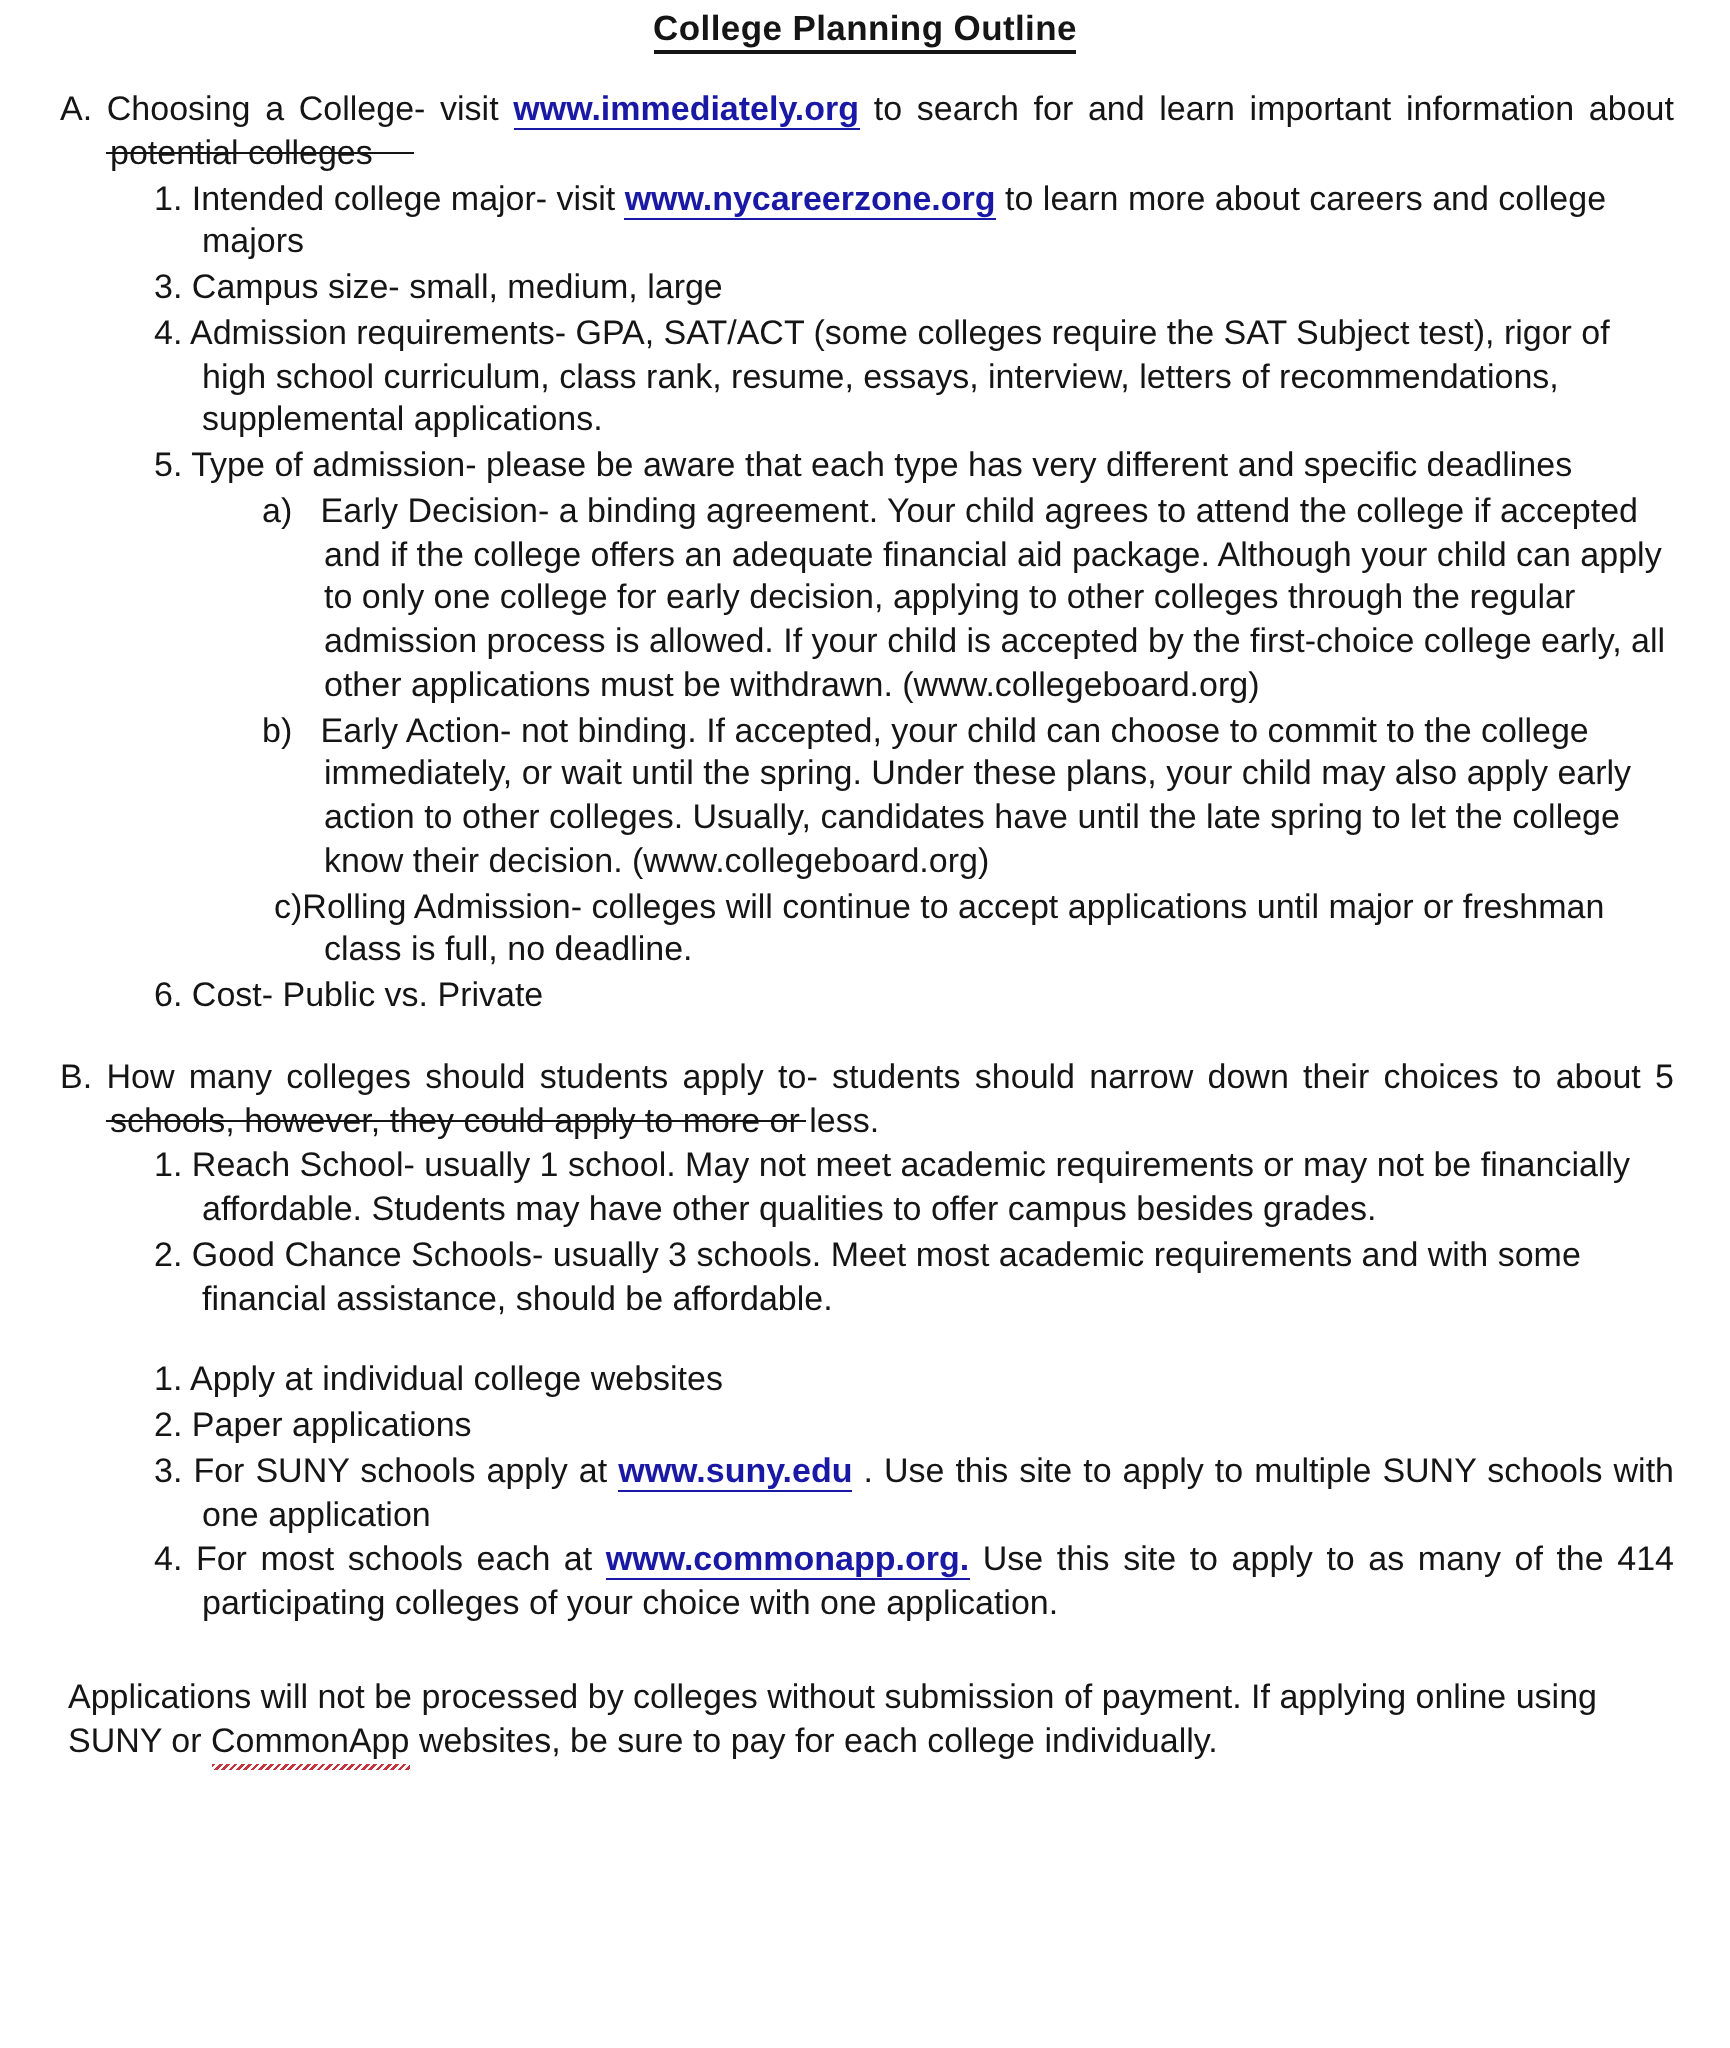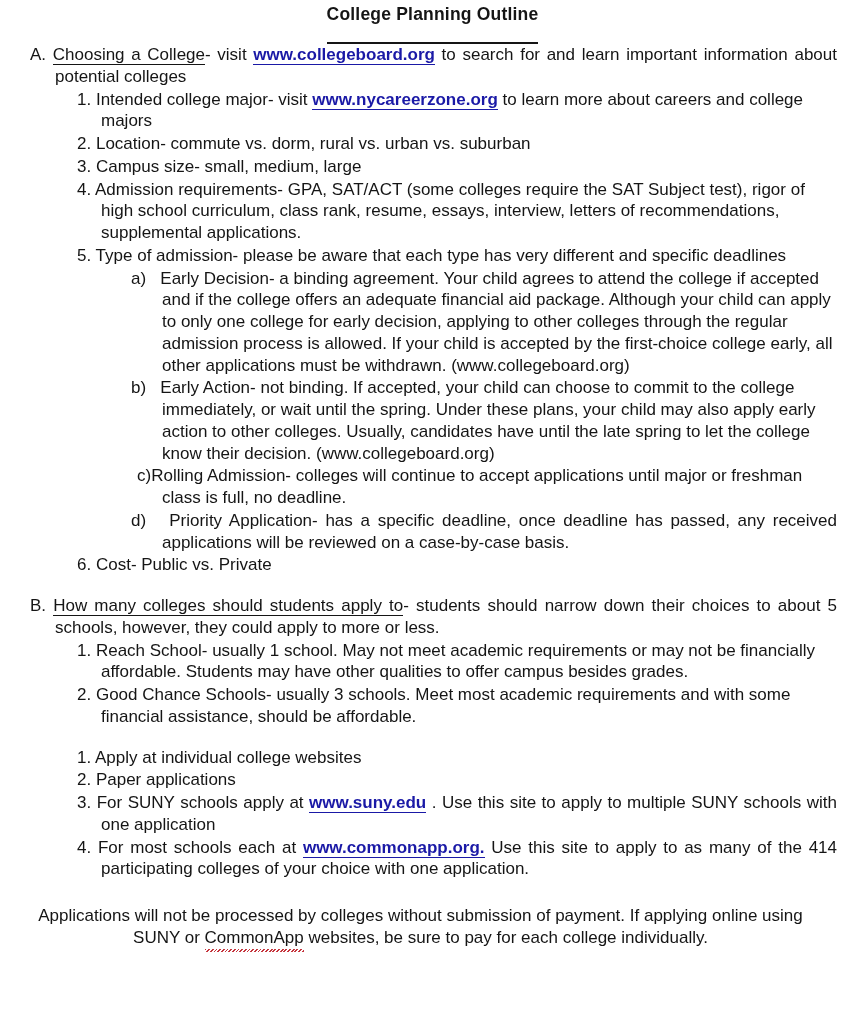--- a/index.html
+++ b/index.html
@@ -29,42 +29,42 @@
     text-align: center;
     font-size: 17.5px;
     font-weight: 700;
     letter-spacing: 0.2px;
     padding-top: 4px;
     margin: 0 0 20px 0;
     line-height: 1.15;
   }
   .doc-title span {
     border-bottom: 2px solid #151515;
-    padding-bottom: 18px;
+    padding-bottom: 1px;
   }
 
   
   .blk {
     font-size: 17px;
     line-height: 1.28;
     margin: 0 0 1px 0;
     position: relative;
   }
   .just { text-align: justify; text-align-last: left; }
 
   
   .lvlA {
     padding-left: 55px;
     text-indent: -25px;
     margin-right: 28px;
   }
   .lvlA .lead { }
   .lvlA .hdg {
     border-bottom: 1.6px solid #151515;
-    padding-bottom: 0px;
+    padding-bottom: 12px;
   }
 
   
   .lvl1 {
     padding-left: 101px;
     text-indent: -24px;
     margin-right: 28px;
   }
 
   
@@ -73,21 +73,20 @@
     text-indent: -31px;
     margin-right: 28px;
   }
   .lvl2.tight { text-indent: -25px; }
 
   
   .para {
     margin: 0 58px 0 34px;
     font-size: 17px;
     line-height: 1.3;
-    text-align: center;
   }
 
   
   .link {
     color: #1a19a6;
     border-bottom: 1.5px solid #1a19a6;
     text-decoration: none;
     font-weight: 600;
   }
 
@@ -115,32 +114,28 @@
 <body>
 
 <div class="page">
 
   <div class="doc-title">
     <span>College Planning Outline</span>
   </div>
 
   <div class="blk lvlA just">
     <span class="lead">A.</span>
-    <span class="hdg">Choosing a College</span><span>- visit </span><a class="link" href="#">www.collegeboard.org</a><span> to search for and learn important information about potential colleges</span>
+    <span class="hdg">Choosing a College</span><span>- visit </span><a class="link" href="#">www.immediately.org</a><span> to search for and learn important information about potential colleges</span>
   </div>
 
   <div class="blk lvl1">
     <span>1.</span>
     <span>Intended college major- visit </span><a class="link" href="#">www.nycareerzone.org</a><span> to learn more about careers and college majors</span>
   </div>
 
-  <div class="blk lvl1">
-    <span>2.</span>
-    <span>Location- commute vs. dorm, rural vs. urban vs. suburban</span>
-  </div>
 
   <div class="blk lvl1">
     <span>3.</span>
     <span>Campus size- small, medium, large</span>
   </div>
 
   <div class="blk lvl1">
     <span>4.</span>
     <span>Admission requirements- GPA, SAT/ACT (some colleges require the SAT Subject test), rigor of high school curriculum, class rank, resume, essays, interview, letters of recommendations, supplemental applications.</span>
   </div>
@@ -157,24 +152,20 @@
 
   <div class="blk lvl2">
     <span>b)</span>&nbsp;&nbsp;
     <span>Early Action- not binding. If accepted, your child can choose to commit to the college immediately, or wait until the spring. Under these plans, your child may also apply early action to other colleges. Usually, candidates have until the late spring to let the college know their decision. (www.collegeboard.org)</span>
   </div>
 
   <div class="blk lvl2 tight">
     <span>c)</span><span>Rolling Admission- colleges will continue to accept applications until major or freshman class is full, no deadline.</span>
   </div>
 
-  <div class="blk lvl2 just">
-    <span>d)</span>&nbsp;&nbsp;
-    <span>Priority Application- has a specific deadline, once deadline has passed, any received applications will be reviewed on a case-by-case basis.</span>
-  </div>
 
   <div class="blk lvl1">
     <span>6.</span>
     <span>Cost- Public vs. Private</span>
   </div>
 
   <div class="spacer-md"></div>
 
   <div class="blk lvlA just">
     <span class="lead">B.</span>

